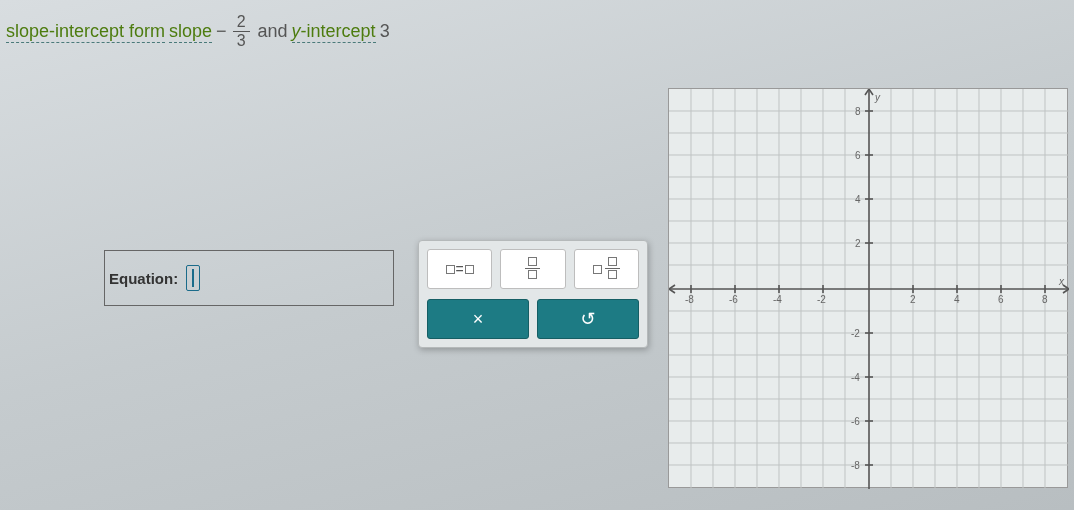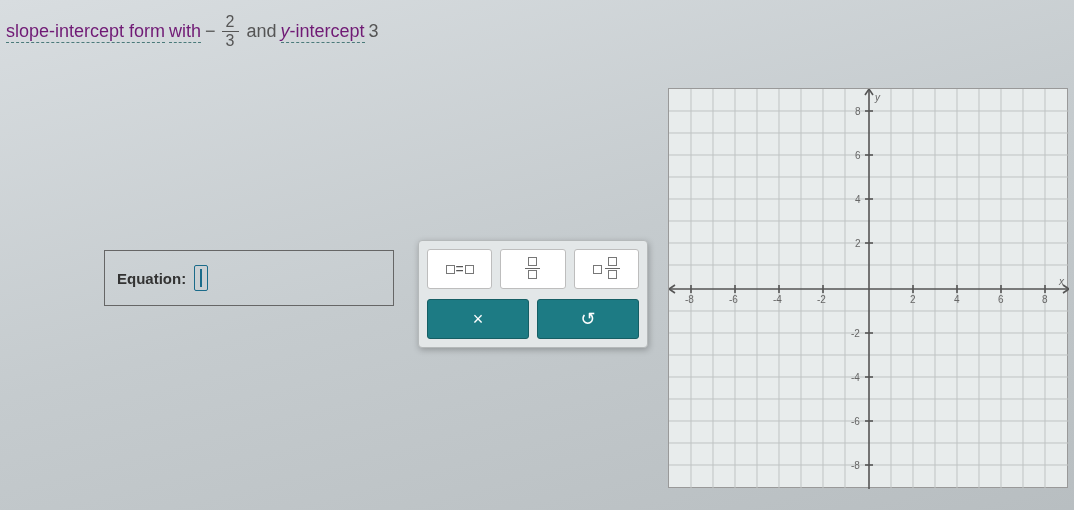--- a/index.html
+++ b/index.html
@@ -16,21 +16,21 @@
     position: absolute;
     top: 14px;
     left: 6px;
     font-size: 18px;
     color: #555;
     display: flex;
     align-items: center;
     gap: 4px;
   }
   .term {
-    color: #701a75;
+    color: #4d7c0f;
     border-bottom: 1px dashed #4a7a7a;
     cursor: pointer;
   }
   .frac {
     display: inline-flex;
     flex-direction: column;
     align-items: center;
     vertical-align: middle;
     margin: 0 4px;
     font-size: 16px;
@@ -43,21 +43,21 @@
 
   .equation-box {
     position: absolute;
     left: 104px;
     top: 250px;
     width: 290px;
     height: 56px;
     border: 1.5px solid #666;
     display: flex;
     align-items: center;
-    padding-left: 12px;
+    padding-left: 4px;
     gap: 8px;
     background: rgba(255,255,255,0.05);
   }
   .equation-box .label { font-weight: bold; font-size: 15px; color: #333; }
   .equation-box .cursor-box {
     width: 14px; height: 26px;
     border: 1.5px solid #1a6b8a;
     border-radius: 2px;
     display:flex; align-items:center; justify-content:center;
   }
@@ -113,21 +113,21 @@
     height: 400px;
     background: #e8ecec;
     border: 1px solid #999;
   }
 </style>
 </head>
 <body>
 
 <div class="question">
   <span class="term">slope-intercept form</span>
-  <span class="term">with</span>
+  <span class="term">slope</span>
   <span class="neg">−</span>
   <span class="frac">
     <span class="num">2</span>
     <span class="den">3</span>
   </span>
   <span> and </span>
   <span class="term">
     <span class="ital">y</span><span>-intercept</span>
   </span>
   <span>3</span>

